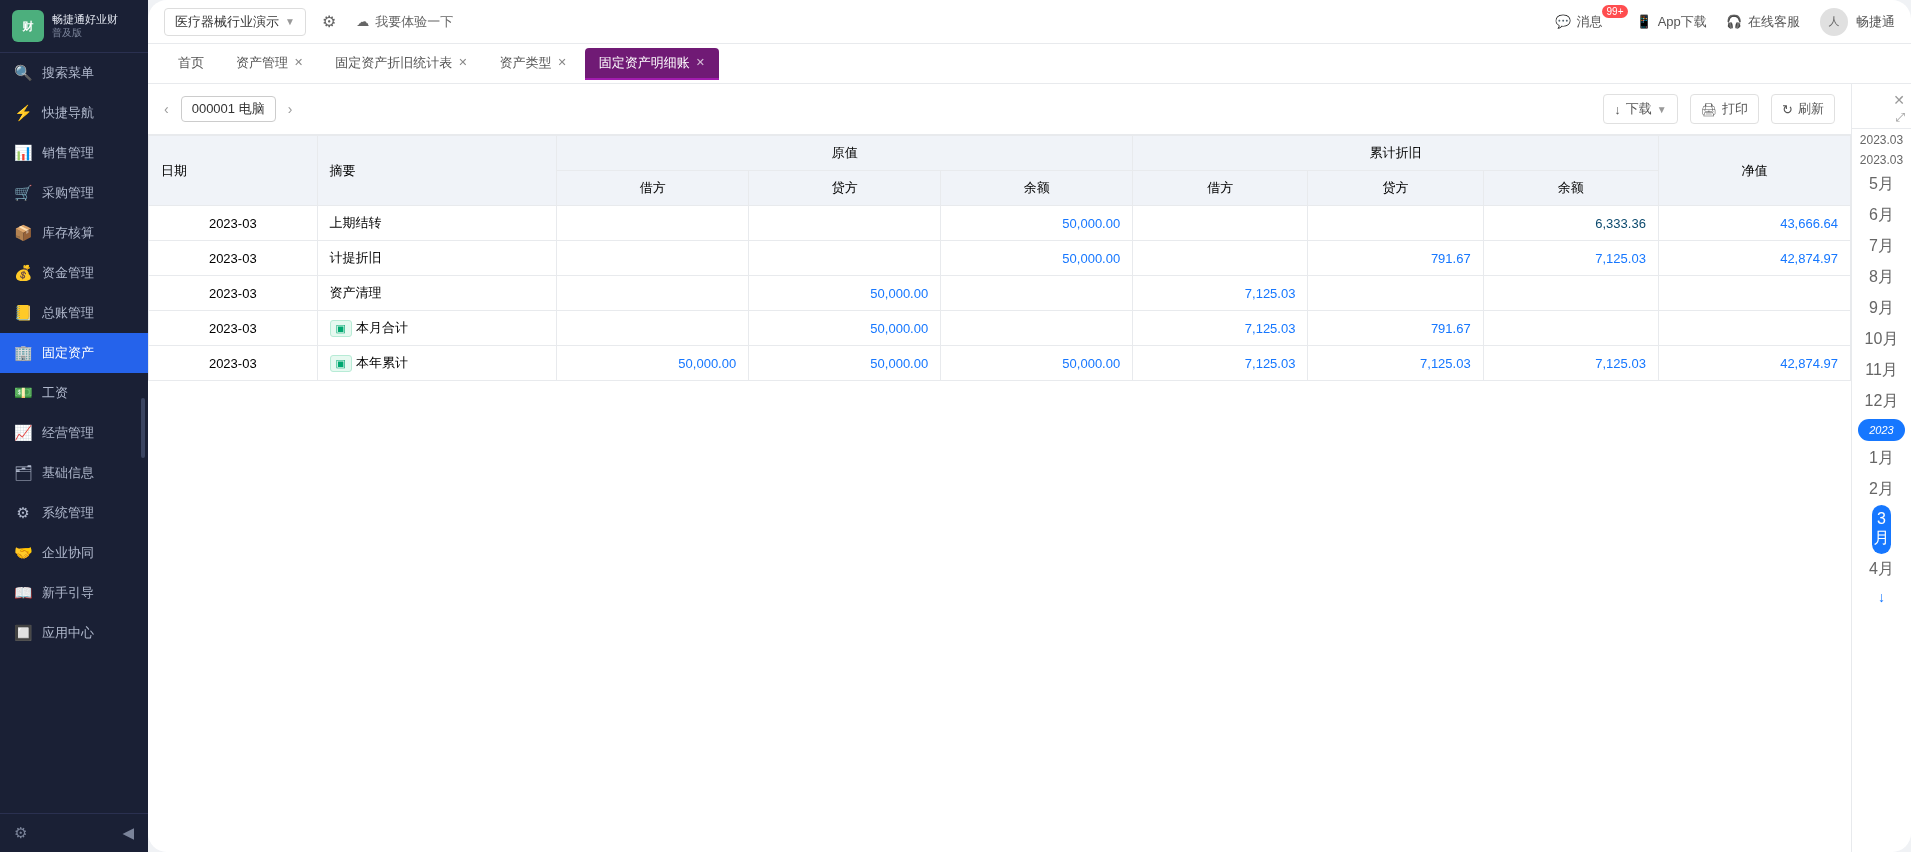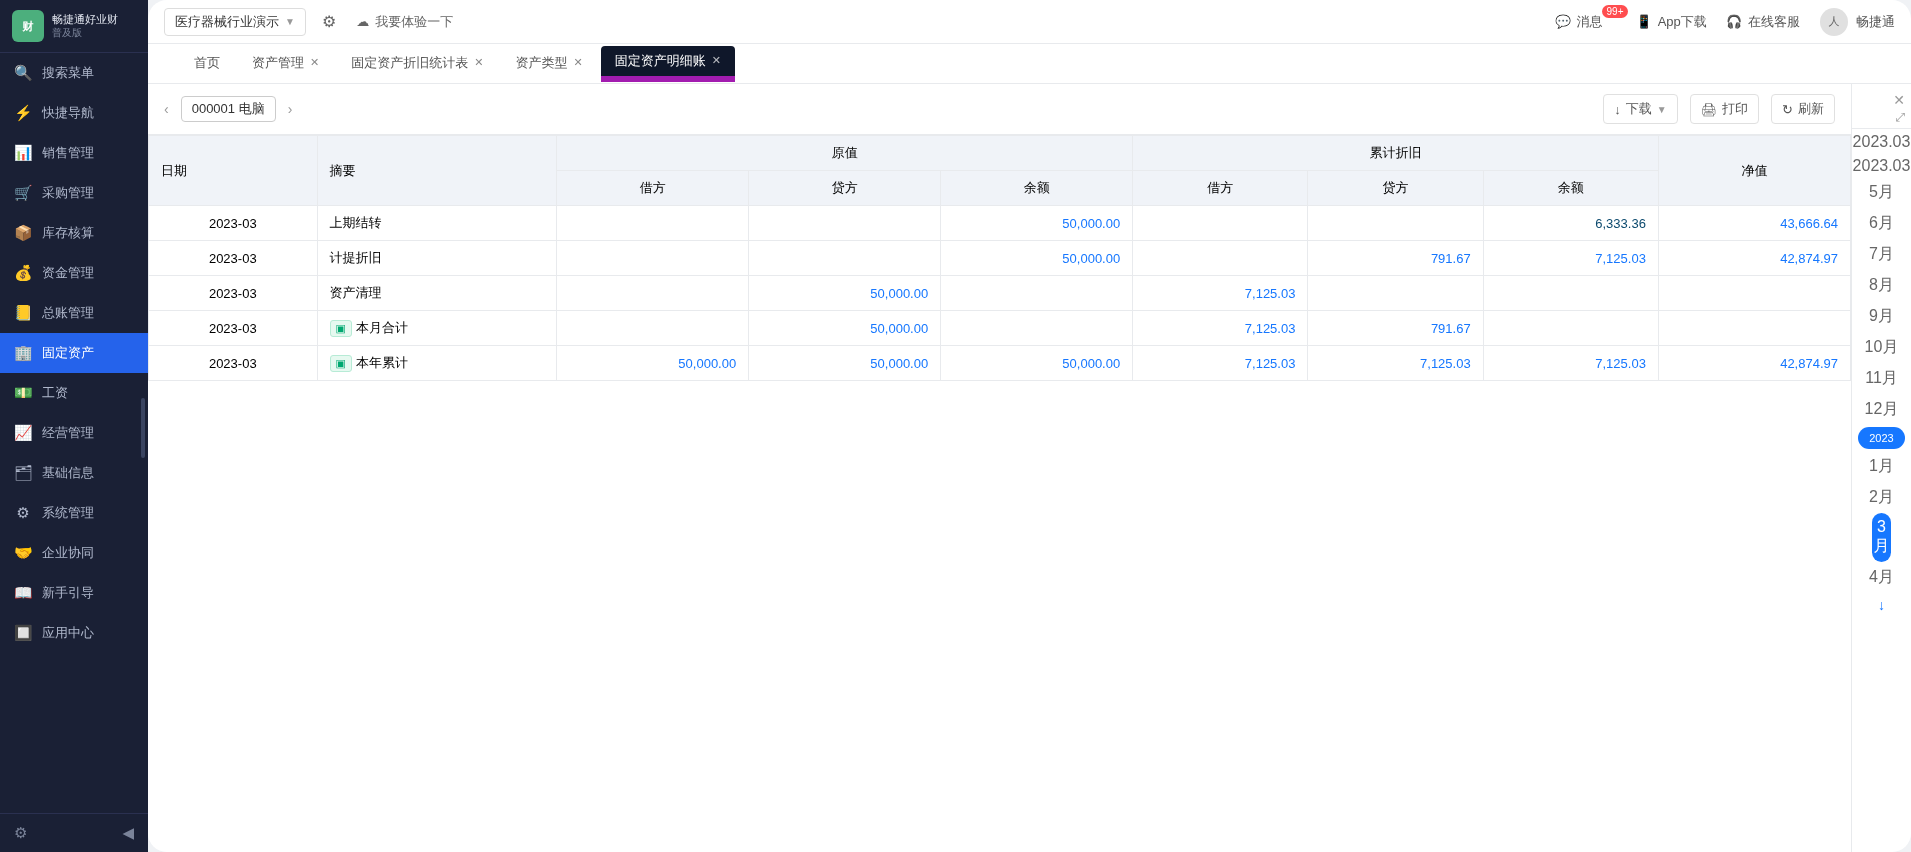--- a/index.html
+++ b/index.html
@@ -141,39 +141,39 @@
       color: #666;
     }
 
     
     .tabbar {
       height: 40px;
       background: #fff;
       border-bottom: 1px solid #e8eaed;
       display: flex;
       align-items: center;
-      padding: 0 32px;
+      padding: 0 16px;
       gap: 4px;
       flex-shrink: 0;
     }
     .tab {
       display: flex;
       align-items: center;
       gap: 6px;
       padding: 6px 14px;
       font-size: 13px;
       color: #555;
       cursor: pointer;
       border-radius: 4px 4px 0 0;
       border-bottom: 2px solid transparent;
     }
     .tab.active {
-      background: #0f172a;
+      background: #701a75;
       color: #fff;
-      border-bottom: 6px solid #a21caf;
+      border-bottom: 2px solid #a21caf;
     }
     .tab-close { font-size: 11px; color: inherit; opacity: 0.7; }
     .tab.active .tab-close { color: #fff; }
 
     
     .content {
       flex: 1;
       display: flex;
       overflow: hidden;
       background: #f5f6fa;
@@ -281,21 +281,21 @@
       flex-direction: column;
       align-items: center;
       padding: 8px 0 4px;
       gap: 2px;
       border-bottom: 1px solid #e8eaed;
       width: 100%;
     }
     .timeline-close { font-size: 14px; color: #999; cursor: pointer; align-self: flex-end; padding-right: 6px; }
     .timeline-expand { font-size: 12px; color: #999; cursor: pointer; align-self: flex-end; padding-right: 6px; }
     .timeline-year-header {
-      font-size: 16px;
+      font-size: 12px;
       color: #666;
       padding: 4px 0 2px;
       text-align: right;
     }
     .timeline-item {
       width: 100%;
       text-align: center;
       padding: 5px 0;
       font-size: 16px;
       color: #666;
@@ -308,20 +308,21 @@
       width: 80%;
       margin: 0 auto;
     }
     .timeline-item.year-badge {
       background: #1677ff;
       color: #fff;
       border-radius: 12px;
       width: 80%;
       margin: 2px auto;
       font-size: 11px;
+      font-style: italic;
     }
     .timeline-arrow { color: #1677ff; font-size: 14px; cursor: pointer; padding: 4px; }
   </style>
 </head>
 <body>
 
 <div class="sidebar">
   <div class="sidebar-logo">
     <div class="sidebar-logo-icon">财</div>
     <div>

